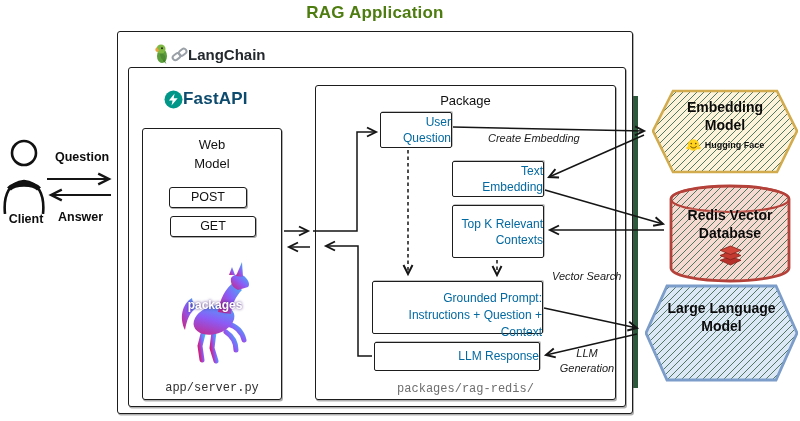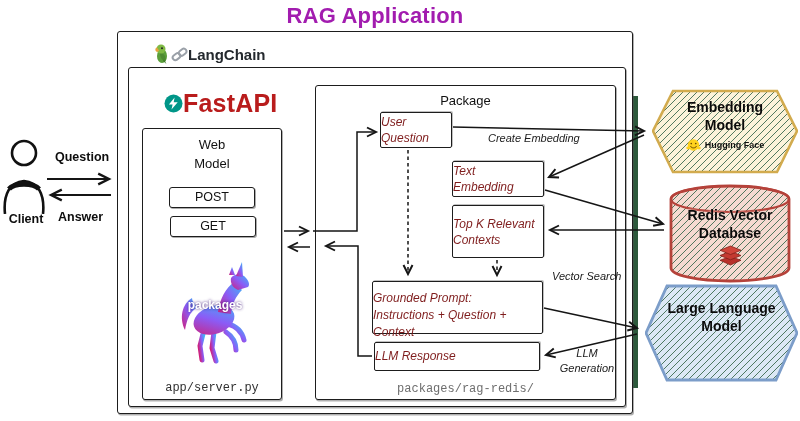--- a/index.html
+++ b/index.html
@@ -2,27 +2,27 @@
 <html><head>
 <meta charset="utf-8">
 <style>
   * { margin:0; padding:0; box-sizing:border-box; }
   body { font-family:"Liberation Sans", sans-serif; background:#fff; }
   #canvas { position:relative; width:800px; height:421px; background:#fff; overflow:hidden; }
   .abs { position:absolute; }
   .sketchbox { position:absolute; border:1.6px solid #1d1d1d; border-radius:3px; background:#fff;
                box-shadow:1px 1.5px 0 rgba(80,80,80,.45); }
   .nodebox { position:absolute; border:1.5px solid #1d1d1d; border-radius:2px; background:#fff;
-             box-shadow:1px -1px 0 rgba(130,130,130,.5); text-align:left; color:#7f1d1d;font-style:italic; }
+             box-shadow:1px -1px 0 rgba(130,130,130,.5); text-align:right; color:#0369a1; }
   .two-line { white-space:pre-line; }
   .pagetitle { position:absolute; top:3px; left:117px; width:516px; text-align:center;
-               font-size:22px; font-weight:bold; color:#a21caf; letter-spacing:.2px; }
+               font-size:17px; font-weight:bold; color:#4d7c0f; letter-spacing:.2px; }
   .brandrow { position:absolute; display:flex; align-items:center; }
   .langchain-text { font-size:15px; font-weight:bold; color:#24292e; }
-  .fastapi-text { font-size:25px; font-weight:600; color:#b91c1c; letter-spacing:.2px; }
+  .fastapi-text { font-size:17px; font-weight:600; color:#0c4a6e; letter-spacing:.2px; }
   .boxlabel { font-size:13px; color:#111; text-align:center; white-space:pre-line; line-height:1.45; }
   .pill { position:absolute; border:1.6px solid #1d1d1d; border-radius:3px; background:#fff;
           text-align:center; font-size:12.5px; color:#111; line-height:18px;
           box-shadow:1px 1px 0 rgba(90,90,90,.5); }
   .mono { font-family:"Liberation Mono", monospace; font-size:12px; }
   .edge-label { position:absolute; font-style:italic; font-size:11px; color:#1c1c1c; }
   .side-label { position:absolute; font-size:12.5px; font-weight:bold; color:#0d0d0d; }
   .entity { position:absolute; }
   .entity > svg.bg { position:absolute; left:0; top:0; }
   .entity .etitle { position:relative; text-align:center; font-weight:bold; font-size:14px;
@@ -74,21 +74,21 @@
         <circle cx="9.5" cy="9.5" r="9" fill="#009688"></circle>
         <polygon points="10.6,3.4 4.9,10.6 8.6,10.6 7.5,15.6 13.7,8.2 9.7,8.2" fill="#fff"></polygon>
       </svg>
     </span>
     <span class="fastapi-text">FastAPI</span>
   </div>
 
   <div class="sketchbox" style="left:142px; top:128px; width:140px; height:272px;"></div>
   <div class="abs boxlabel" style="left:142px; top:136px; width:140px;">Web
 Model</div>
-  <div class="pill" style="left:169px; top:187px; width:86px; height:21px;">POST</div>
+  <div class="pill" style="left:169px; top:187px; width:78px; height:21px;">POST</div>
   <div class="pill" style="left:170px; top:216px; width:86px; height:21px;">GET</div>
 
   <div class="uvicorn-wrap" style="left:176px; top:260px; width:78px; height:106px;">
     <svg width="78" height="106" viewBox="0 0 78 106">
       <defs>
         <linearGradient id="ug" x1="0" y1="1" x2="1" y2="0">
           <stop offset="0" stop-color="#cf1f7a"></stop>
           <stop offset="0.5" stop-color="#8b5cf6"></stop>
           <stop offset="1" stop-color="#38bdf8"></stop>
         </linearGradient>

